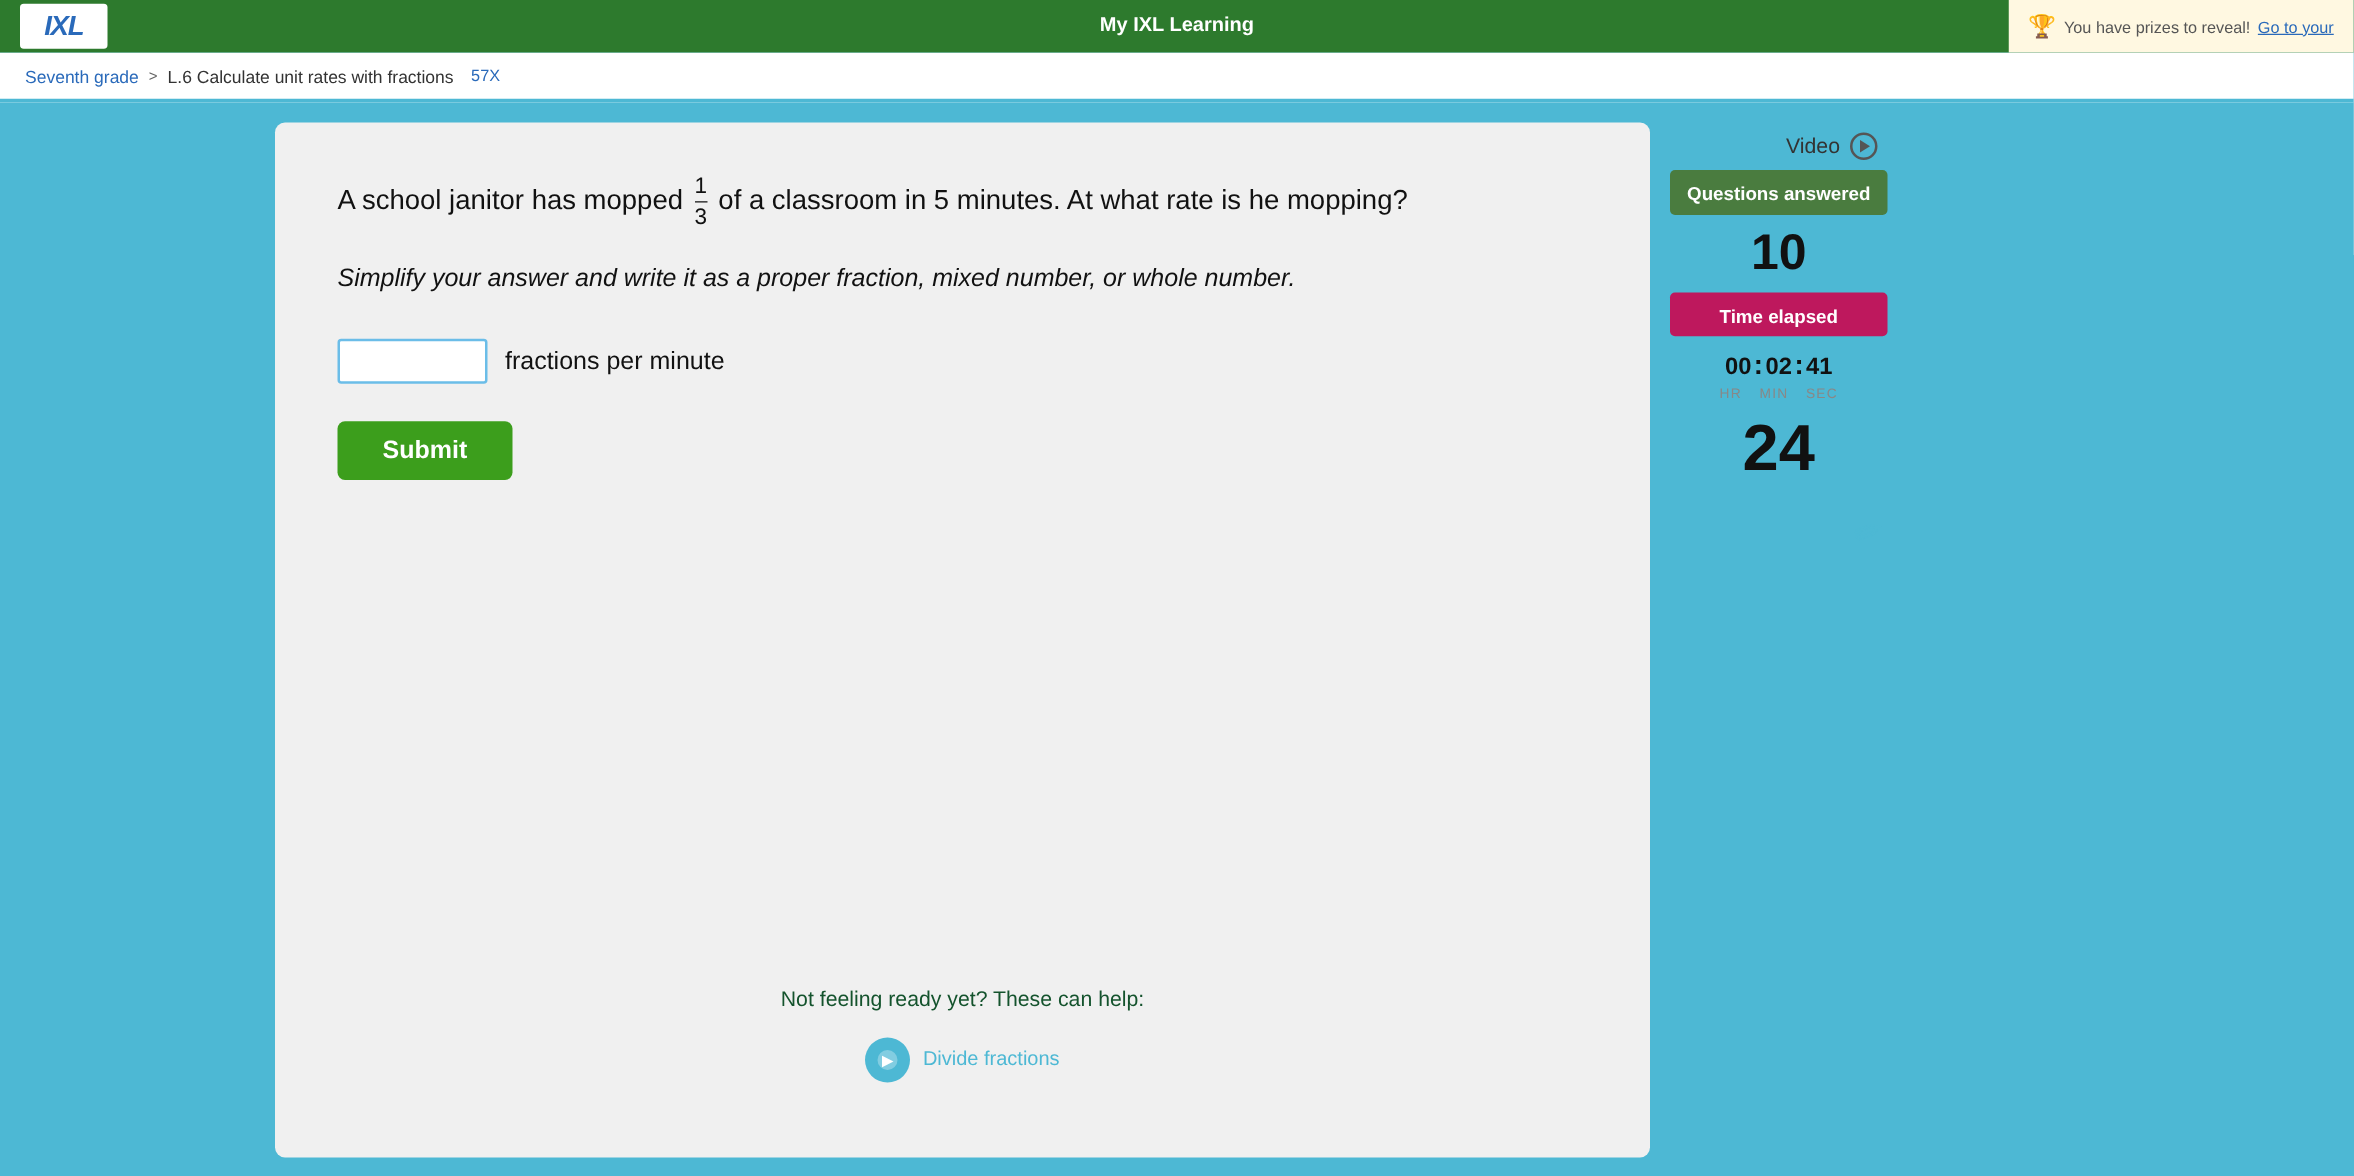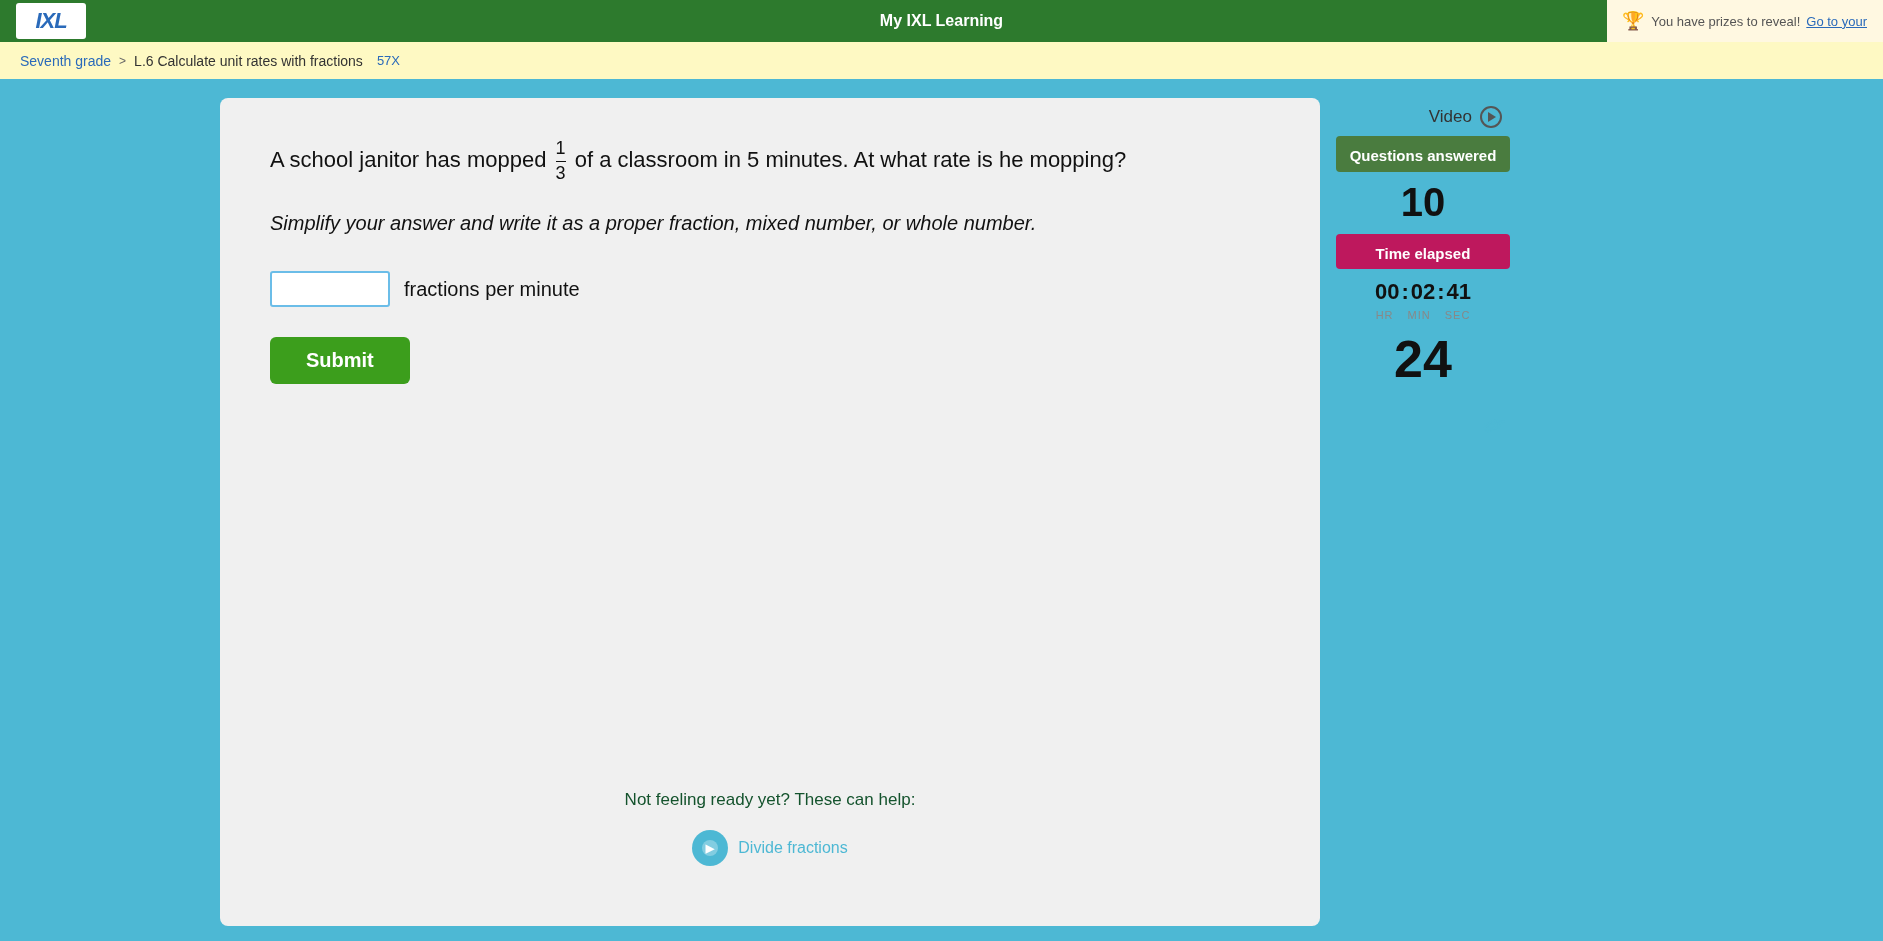--- a/index.html
+++ b/index.html
@@ -55,21 +55,21 @@
       padding: 0 16px;
       font-size: 13px;
       color: #555;
       gap: 6px;
     }
     .prize-banner .trophy-icon { color: #f5c518; font-size: 18px; }
     .prize-banner a { color: #2a6aba; text-decoration: underline; }
 
     
     .breadcrumb-bar {
-      background: #fef9c3;
+      background: #ffffff;
       height: 40px;
       display: flex;
       align-items: center;
       padding: 0 20px;
       gap: 8px;
       font-size: 14px;
       border-bottom: 3px solid #4db8d4;
     }
     .breadcrumb-link {
       color: #2a6aba;
@@ -271,21 +271,21 @@
     }
 
     .timer-row {
       display: flex;
       align-items: flex-end;
       justify-content: center;
       gap: 2px;
       padding: 6px 0 4px 0;
     }
     .timer-num {
-      font-size: 22px;
+      font-size: 19px;
       font-weight: bold;
       color: #111;
     }
     .timer-sep {
       font-size: 22px;
       font-weight: bold;
       color: #111;
       margin-bottom: 0;
     }
     .timer-labels {

